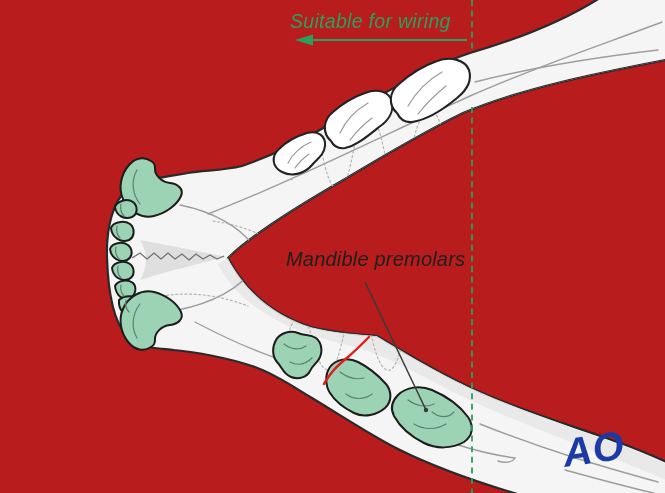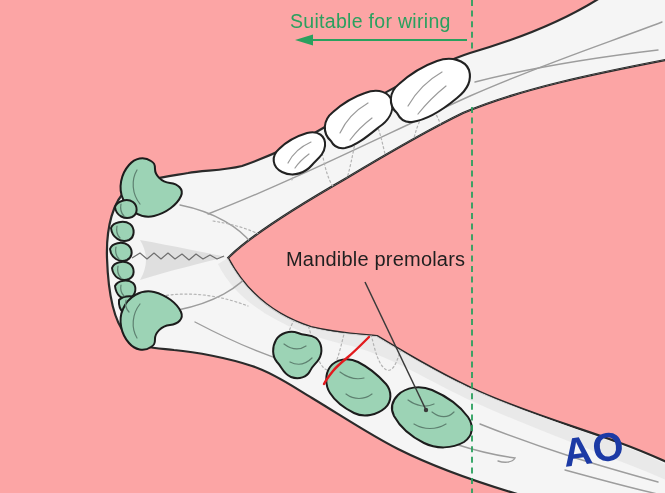--- a/index.html
+++ b/index.html
@@ -1,18 +1,18 @@
 <!DOCTYPE html>
 <html><head>
 <meta charset="utf-8">
 <style>
   html,body { margin:0; padding:0; background:#ffffff; }
   .stage {
-    position:relative; width:665px; height:493px; background:#fca5a5;
-    overflow:hidden; font-family:"Liberation Sans", sans-serif;
+    position:relative; width:665px; height:493px; background:#b91c1c;
+    overflow:hidden; font-family:"Liberation Sans", sans-serif;font-style:italic;
   }
   svg { display:block; }
   text { font-family:"Liberation Sans", sans-serif; }
   .bone      { stroke-width:2.2; stroke-linejoin:round; }
   .contour   { fill:none; stroke:#9d9d9d; stroke-width:1.4; stroke-linecap:round; }
   .dotted    { fill:none; stroke:#b3b3b3; stroke-width:1.2; stroke-dasharray:2 2.6; stroke-linecap:round; }
   .zigzag    { fill:none; stroke:#6f6f6f; stroke-width:1.2; stroke-linejoin:round; }
   .molar     { fill:#ffffff; stroke:#222222; stroke-width:2.1; stroke-linejoin:round; }
   .toothline { fill:none; stroke:#9a9a9a; stroke-width:1.2; stroke-linecap:round; }
   .greensq   { fill:none; stroke:#5e8070; stroke-width:1.2; stroke-linecap:round; }

